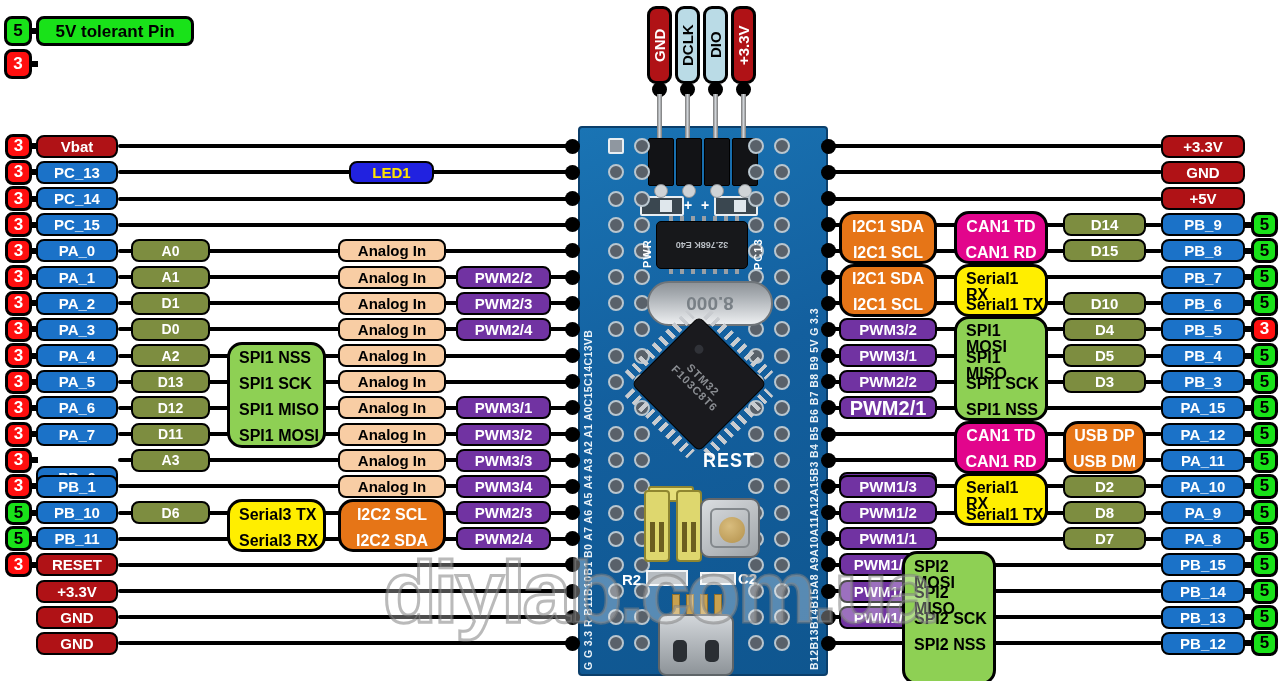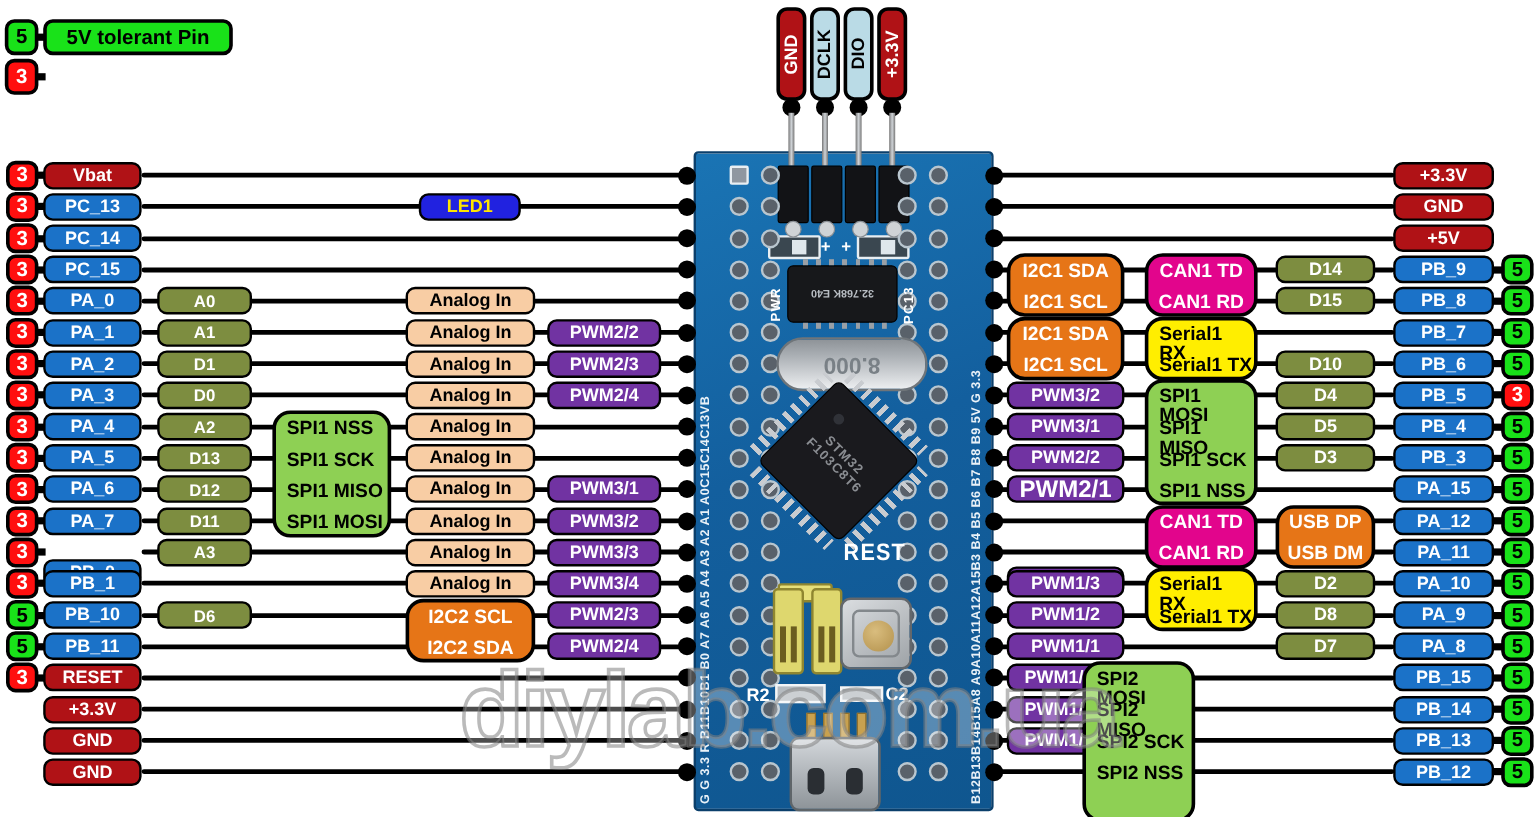--- a/index.html
+++ b/index.html
@@ -404,20 +404,24 @@
     <div class="bx s-olive" style="left: 1063px; width: 83px; top: 370.24px; height: 23px; font-size: 15px;">D3</div>
     <div class="bx s-olive" style="left: 1063px; width: 83px; top: 474.88px; height: 23px; font-size: 15px;">D2</div>
     <div class="bx s-olive" style="left: 1063px; width: 83px; top: 501.04px; height: 23px; font-size: 15px;">D8</div>
     <div class="bx s-olive" style="left: 1063px; width: 83px; top: 527.2px; height: 23px; font-size: 15px;">D7</div>
     <div class="bx grp s-green algn-left" style="left: 227px; width: 99px; top: 342.08px; height: 105.48px;">
       <div class="ln" style="top: 4.5px;">SPI1 NSS</div>
       <div class="ln" style="top: 30.66px;">SPI1 SCK</div>
       <div class="ln" style="top: 56.82px;">SPI1 MISO</div>
       <div class="ln" style="top: 82.98px;">SPI1 MOSI</div>
     </div>
+    <div class="bx grp s-yellow algn-left" style="left: 227px; width: 99px; top: 499.04px; height: 53.16px;">
+      <div class="ln" style="top: 4.5px;">Serial3 TX</div>
+      <div class="ln" style="top: 30.66px;">Serial3 RX</div>
+    </div>
     <div class="bx grp s-orange" style="left: 338px; width: 108px; top: 499.04px; height: 53.16px;">
       <div class="ln" style="top: 4.5px;">I2C2 SCL</div>
       <div class="ln" style="top: 30.66px;">I2C2 SDA</div>
     </div>
     <div class="bx grp s-orange" style="left: 839px; width: 98px; top: 211.28px; height: 53.16px;">
       <div class="ln" style="top: 4.5px;">I2C1 SDA</div>
       <div class="ln" style="top: 30.66px;">I2C1 SCL</div>
     </div>
     <div class="bx grp s-orange" style="left: 839px; width: 98px; top: 263.6px; height: 53.16px;">
       <div class="ln" style="top: 4.5px;">I2C1 SDA</div>

